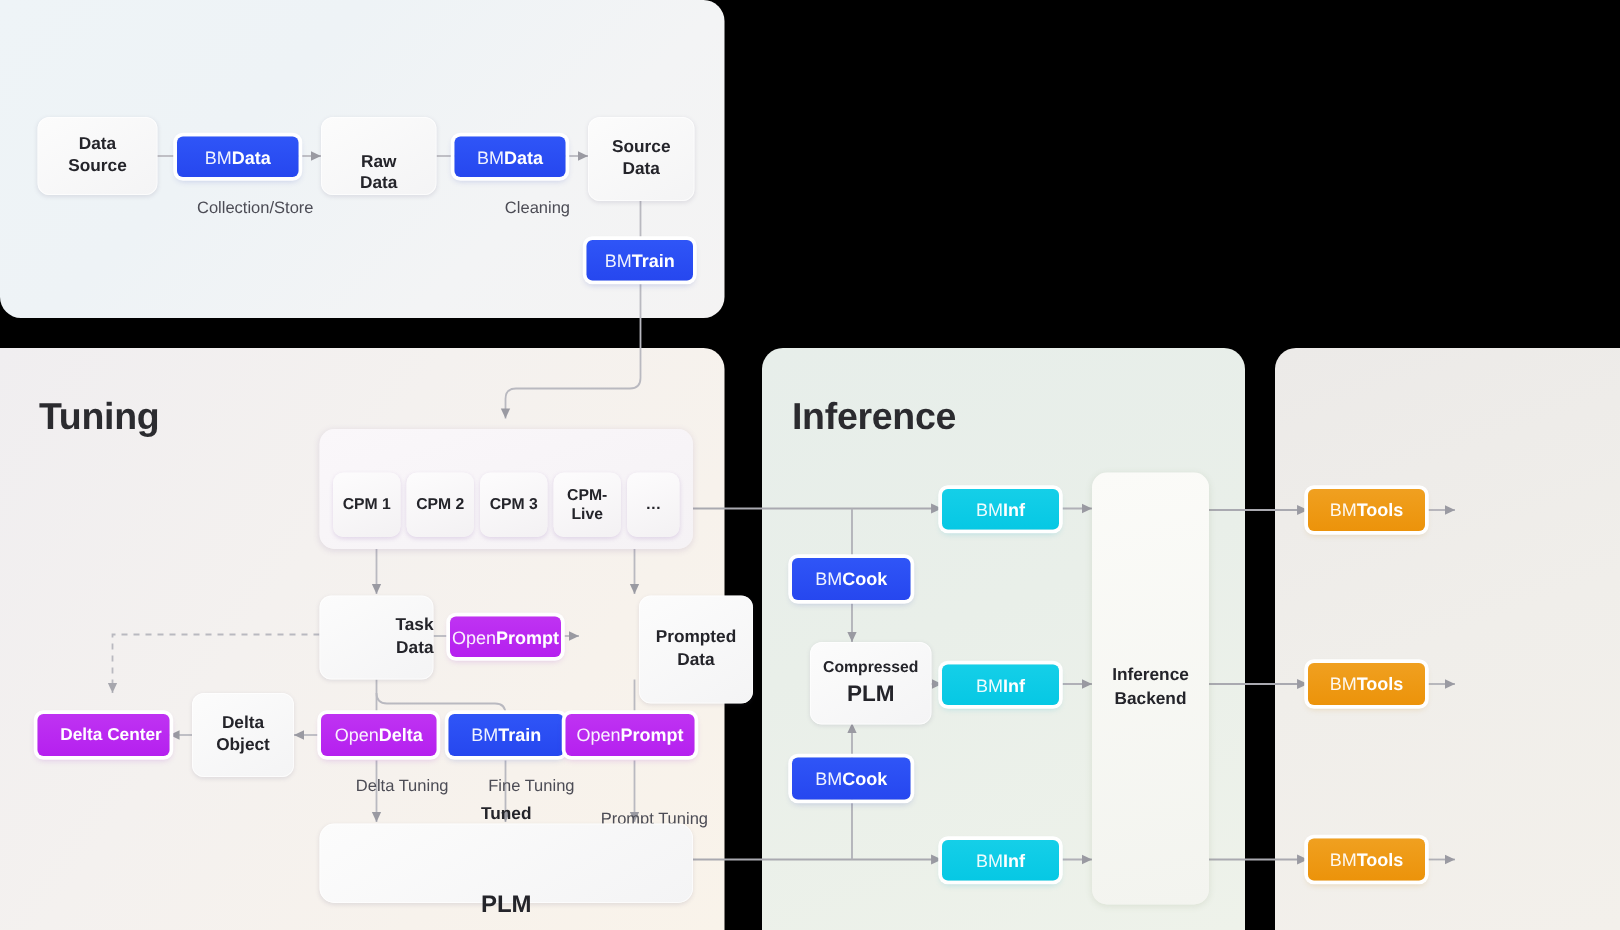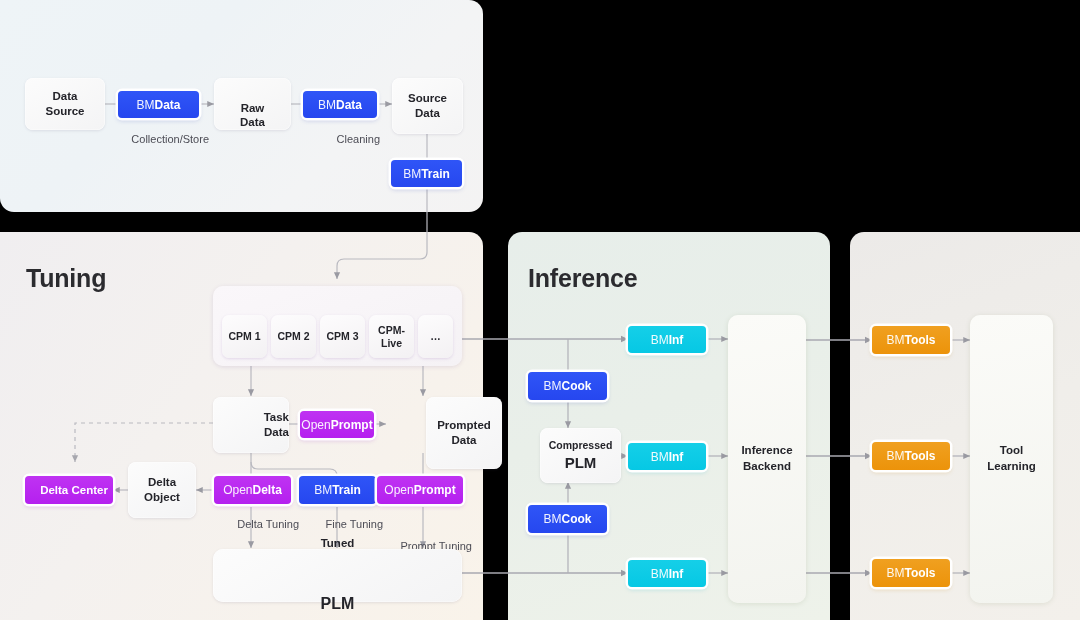--- a/index.html
+++ b/index.html
@@ -304,20 +304,14 @@
   </div>
   <div class="chip orange" style="left:872px;top:442px;width:78px;height:28px;">
     <i>BM</i>
       <b>Tools</b>
   </div>
   <div class="chip orange" style="left:872px;top:559px;width:78px;height:28px;">
     <i>BM</i>
       <b>Tools</b>
   </div>
 
-  <div class="tall" style="left:970px;top:315px;width:83px;height:288px;">
-    <div>
-      <span>Tool</span><br>
-      <span>Learning</span>
-    </div>
-  </div>
 
 </div>
 
 </body></html>

